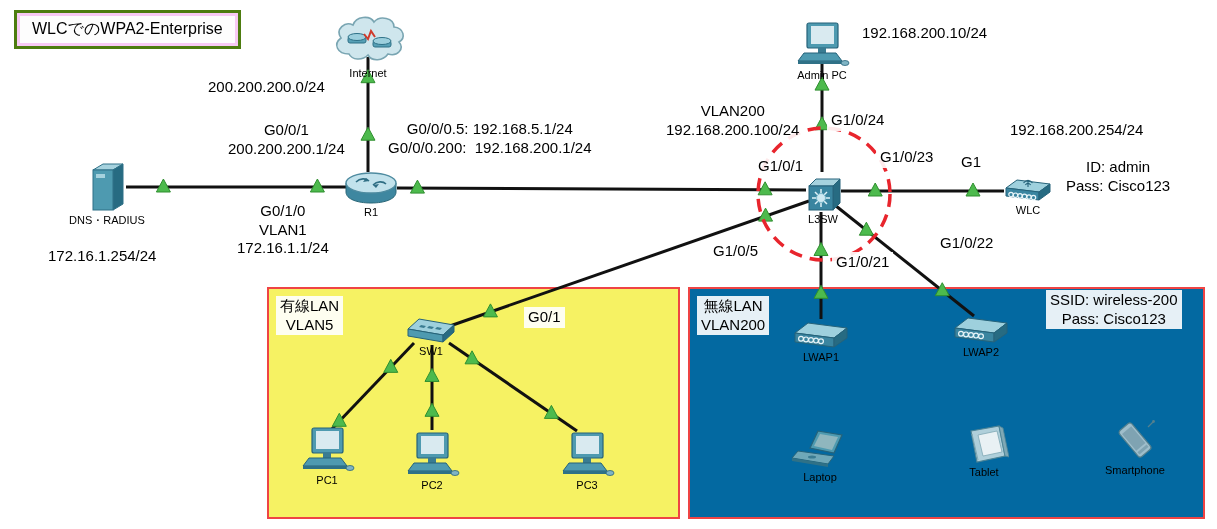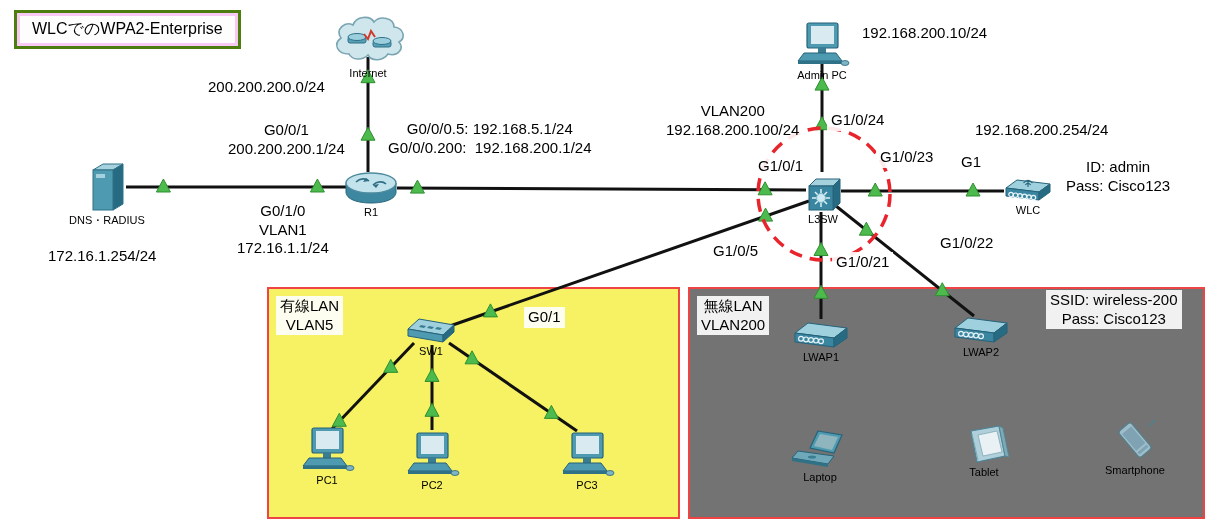--- a/index.html
+++ b/index.html
@@ -27,21 +27,21 @@
 <body>
 
 <div id="canvas">
 
 <div class="region" style="left: 267px; top: 287px; width: 413px; height: 232px; background: rgb(246, 242, 99);">
       <div class="note" style="left: 7px; top: 7px;">
         <div>有線LAN</div>
         <div>VLAN5</div>
       </div>
     </div>
-    <div class="region" style="left: 688px; top: 287px; width: 517px; height: 232px; background: #737373;">
+    <div class="region" style="left: 688px; top: 287px; width: 517px; height: 232px; background: #0369a1;">
       <div class="note" style="left: 7px; top: 7px;">
         <div>無線LAN</div>
         <div>VLAN200</div>
       </div>
     </div>
     <svg id="net-svg">
       <line x1="368" y1="57" x2="368" y2="172" stroke="#111111" stroke-width="3"></line>
       <line x1="126" y1="187" x2="346" y2="187" stroke="#111111" stroke-width="3"></line>
       <line x1="397" y1="188" x2="806" y2="190" stroke="#111111" stroke-width="3"></line>
       <line x1="822" y1="172" x2="822" y2="62" stroke="#111111" stroke-width="3"></line>
@@ -277,21 +277,21 @@
     <div class="note" style="left: 858px; top: 23px;">
       <div>192.168.200.10/24</div>
     </div>
     <div class="note" style="left: 662px; top: 101px;">
       <div>VLAN200</div>
       <div>192.168.200.100/24</div>
     </div>
     <div class="note" style="left: 827px; top: 110px;">
       <div>G1/0/24</div>
     </div>
-    <div class="note" style="left: 971px; top: 120px;">
+    <div class="note" style="left: 1006px; top: 120px;">
       <div>192.168.200.254/24</div>
     </div>
     <div class="note" style="left: 754px; top: 156px;">
       <div>G1/0/1</div>
     </div>
     <div class="note" style="left: 876px; top: 147px;">
       <div>G1/0/23</div>
     </div>
     <div class="note" style="left: 957px; top: 152px;">
       <div>G1</div>

